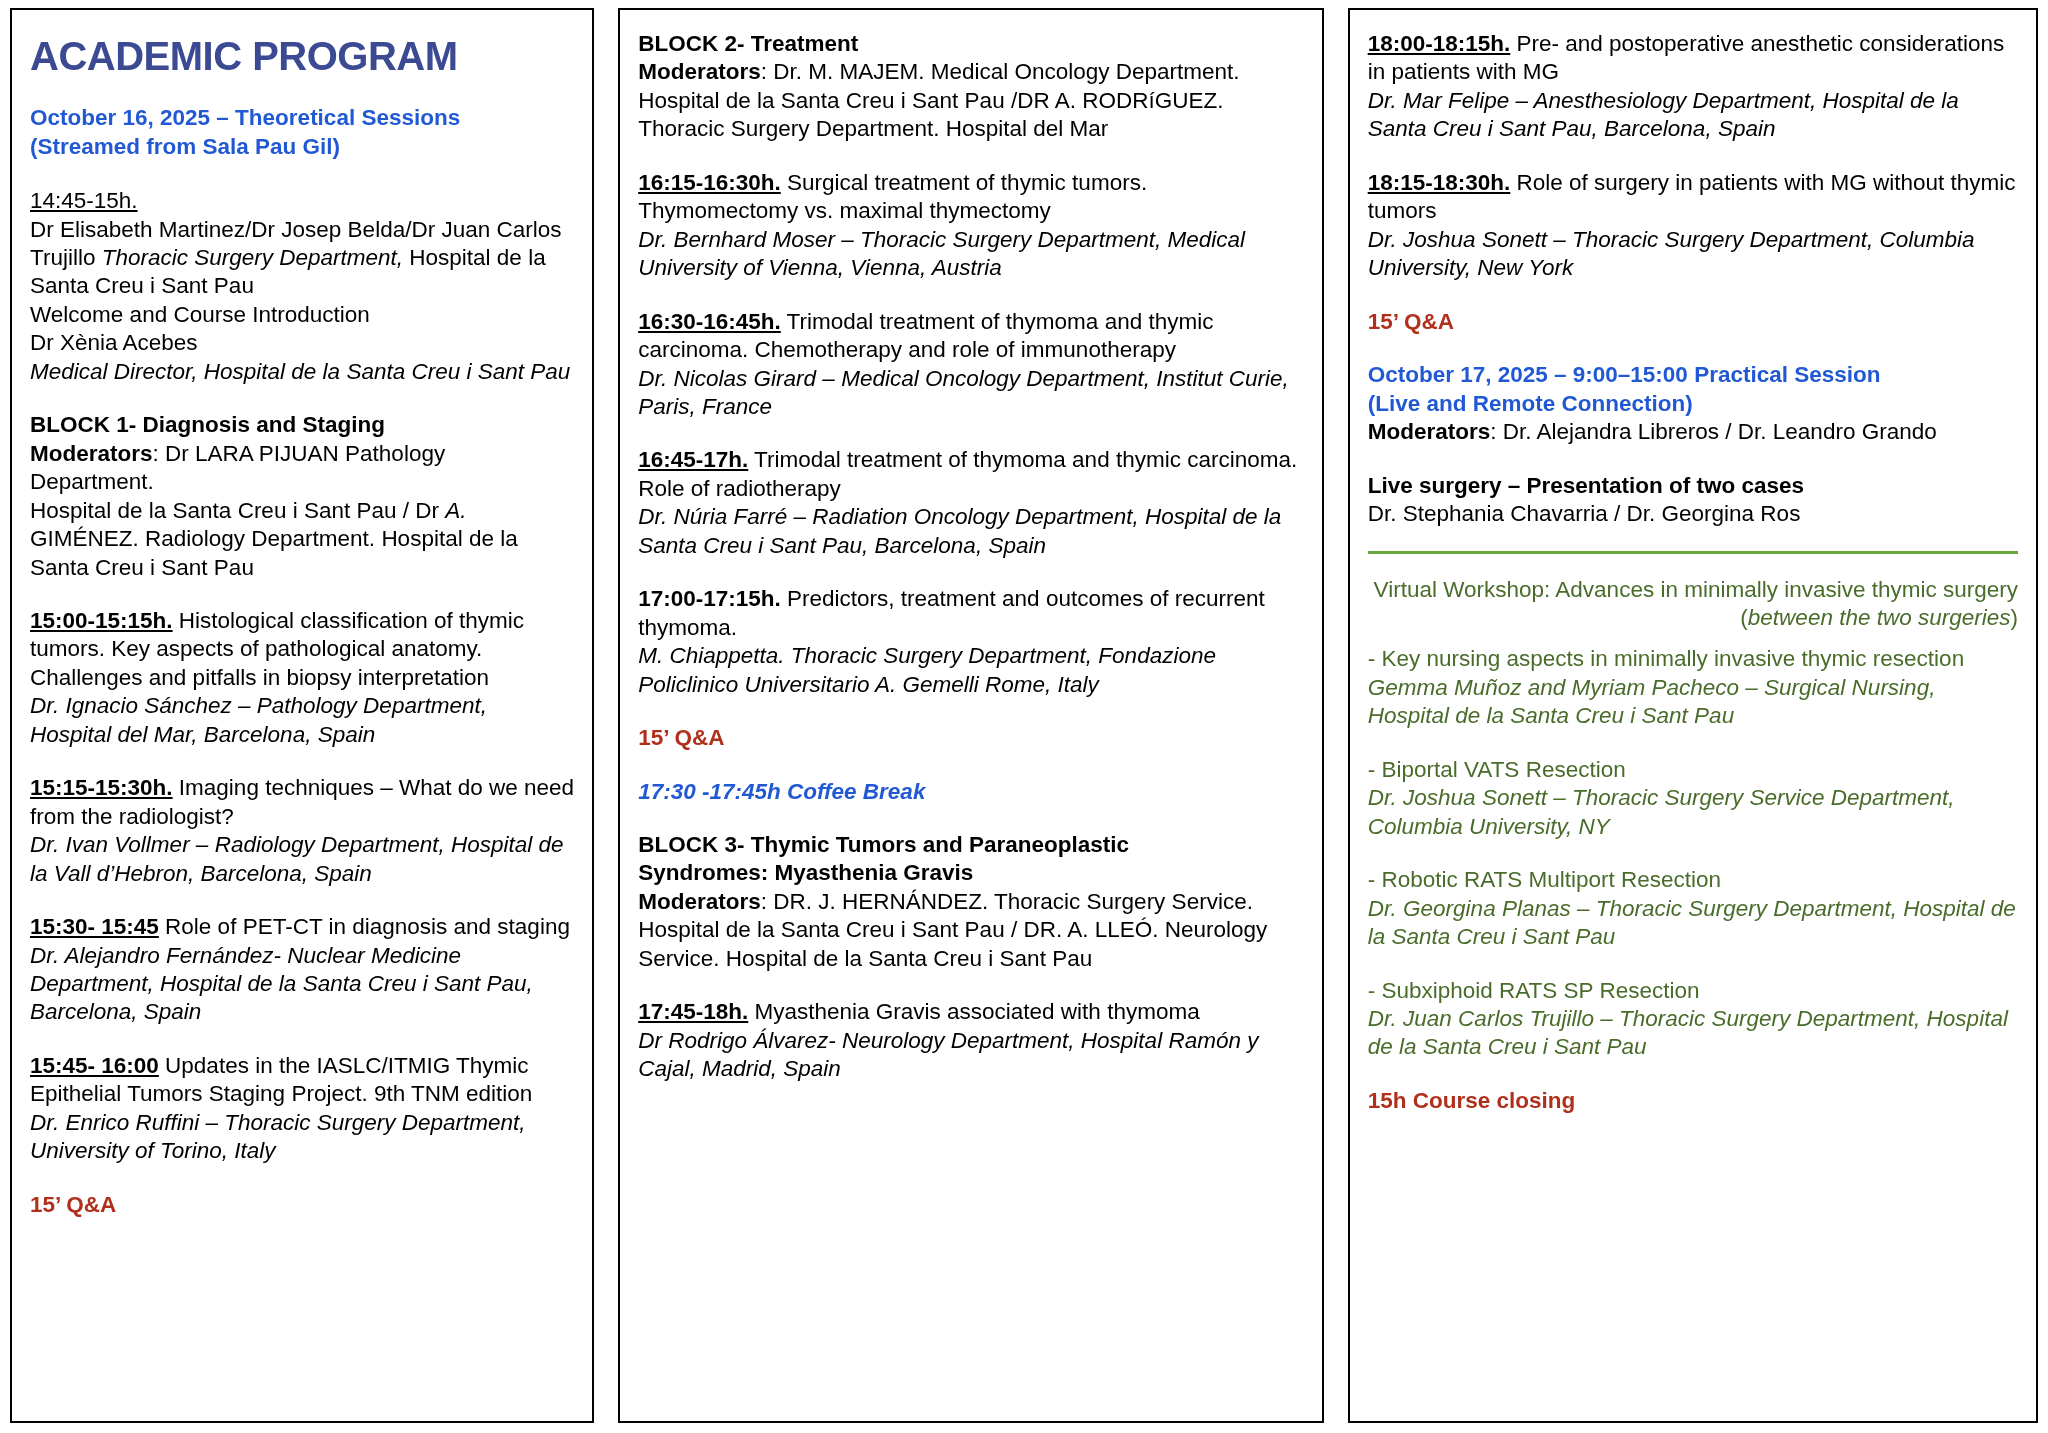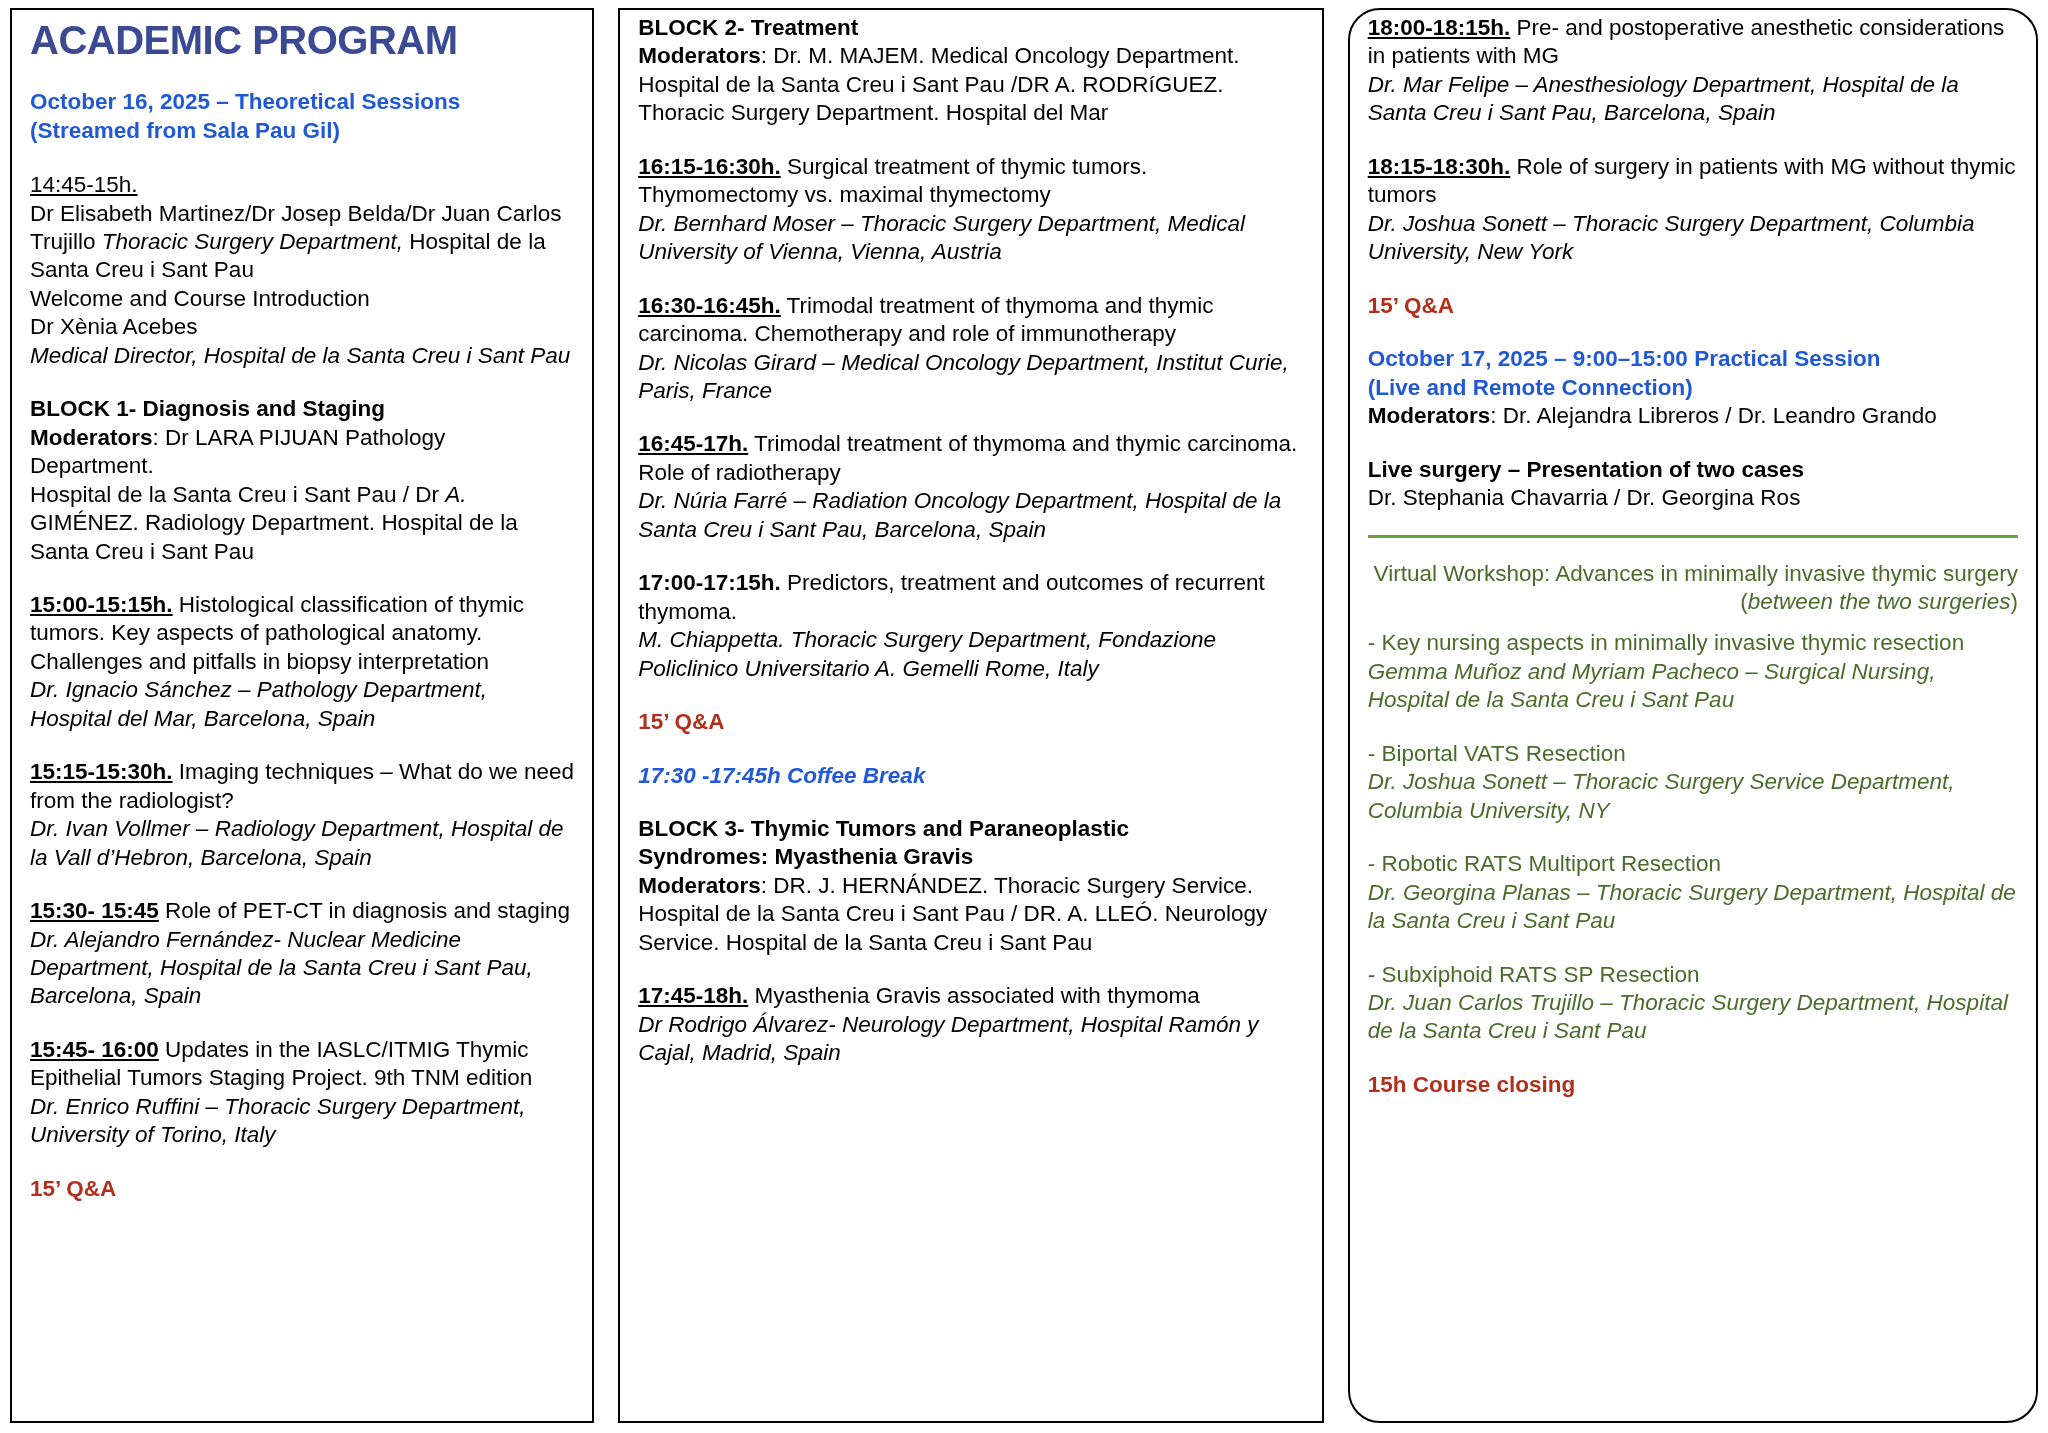--- a/index.html
+++ b/index.html
@@ -18,27 +18,27 @@
     display: flex;
     width: 2048px;
     height: 1433px;
     box-sizing: border-box;
     padding: 8px 10px 10px 10px;
     gap: 24px;
   }
   .col {
     box-sizing: border-box;
     border: 2.5px solid #000000;
-    padding: 4px 18px 10px 18px;
+    padding: 20px 18px 10px 18px;
     background: #ffffff;
     overflow: hidden;
   }
   .col1 { width: 650px; }
   .col2 { width: 786px; }
-  .col3 { width: 769px; border-radius: 32px; }
+  .col3 { width: 769px; }
 
   .title {
     color: #3b4a93;
     font-weight: bold;
     font-size: 40px;
     letter-spacing: -0.5px;
     margin: 4px 0 26px 0;
     line-height: 1.1;
   }
   .blue-head {

